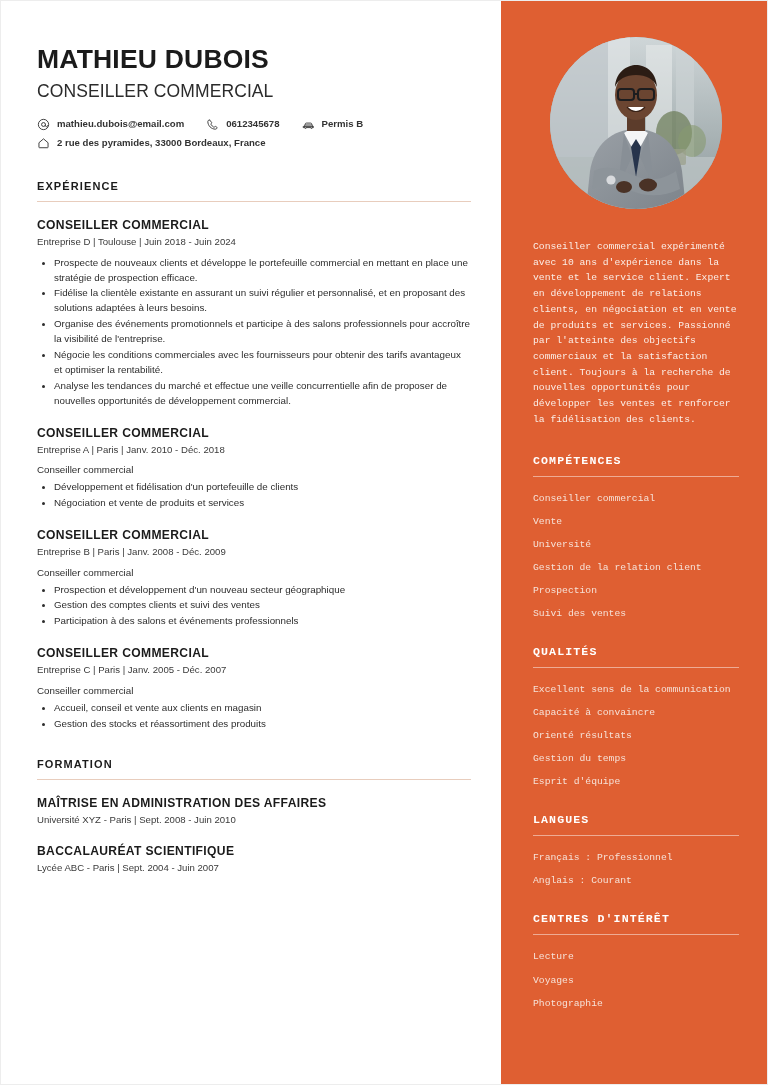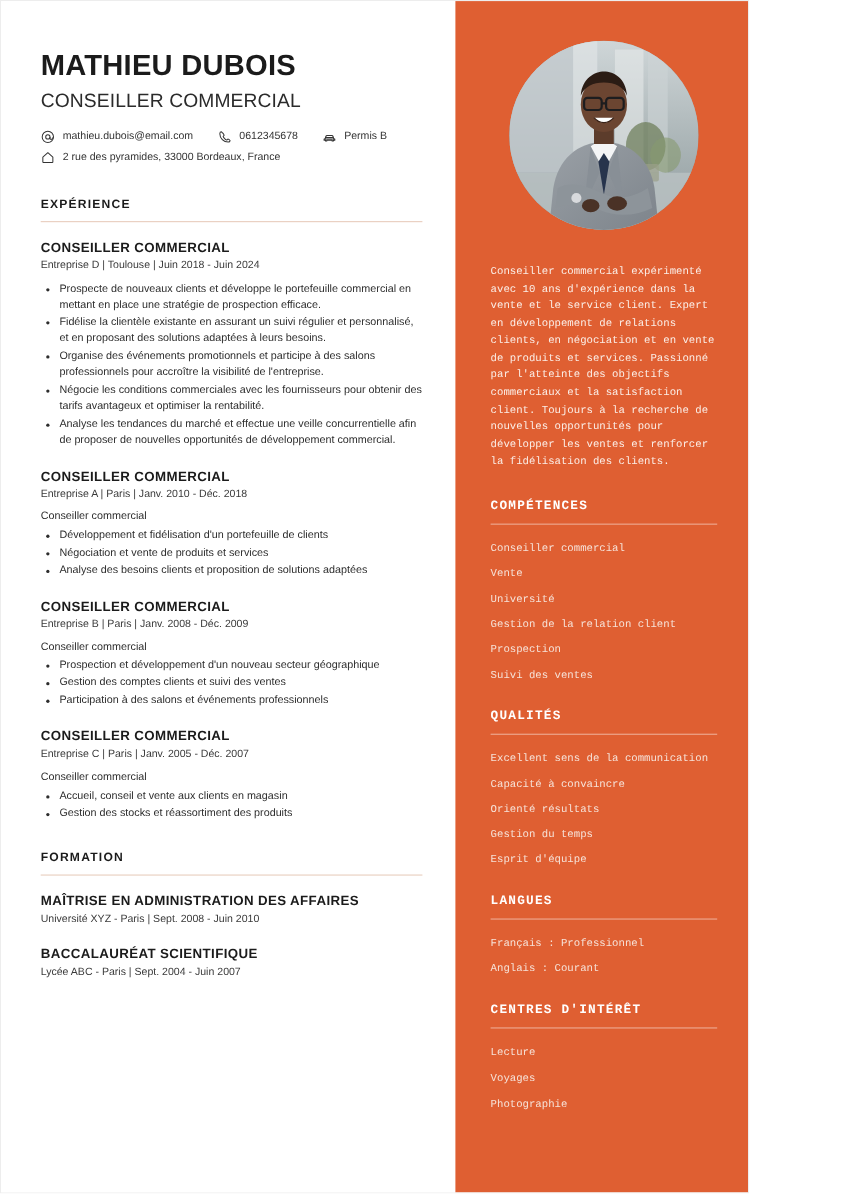--- a/index.html
+++ b/index.html
@@ -7,21 +7,21 @@
     margin: 0;
     padding: 0;
     background: #ffffff;
   }
   body {
     font-family: "Liberation Sans", "DejaVu Sans", sans-serif;
     -webkit-font-smoothing: antialiased;
   }
   .page {
     position: relative;
-    width: 681px;
+    width: 768px;
     height: 1085px;
     background: #ffffff;
     overflow: hidden;
     box-sizing: border-box;
     border: 1px solid #ededed;
   }
   .page-inner {
     display: flex;
     width: 100%;
     height: 100%;
@@ -60,20 +60,21 @@
     margin-bottom: 6px;
     flex-wrap: wrap;
   }
   .contact-item {
     display: inline-flex;
     align-items: center;
     margin-right: 22px;
     font-size: 9.6px;
     color: #333333;
     line-height: 1.3;
+    font-weight: bold;
   }
   .contact-item .ic {
     display: inline-flex;
     align-items: center;
     justify-content: center;
     width: 13px;
     height: 13px;
     margin-right: 7px;
     flex: 0 0 13px;
   }
@@ -275,21 +276,20 @@
           </ul>
         </div>
 
         <div class="entry">
           <div class="entry-title">CONSEILLER COMMERCIAL</div>
           <div class="entry-meta">Entreprise A | Paris | Janv. 2010 - Déc. 2018</div>
           <div class="entry-sub">Conseiller commercial</div>
           <ul class="bullets">
             <li>Développement et fidélisation d'un portefeuille de clients</li>
             <li>Négociation et vente de produits et services</li>
-            <li>Analyse des besoins clients et proposition de solutions adaptées</li>
           </ul>
         </div>
 
         <div class="entry">
           <div class="entry-title">CONSEILLER COMMERCIAL</div>
           <div class="entry-meta">Entreprise B | Paris | Janv. 2008 - Déc. 2009</div>
           <div class="entry-sub">Conseiller commercial</div>
           <ul class="bullets">
             <li>Prospection et développement d'un nouveau secteur géographique</li>
             <li>Gestion des comptes clients et suivi des ventes</li>

